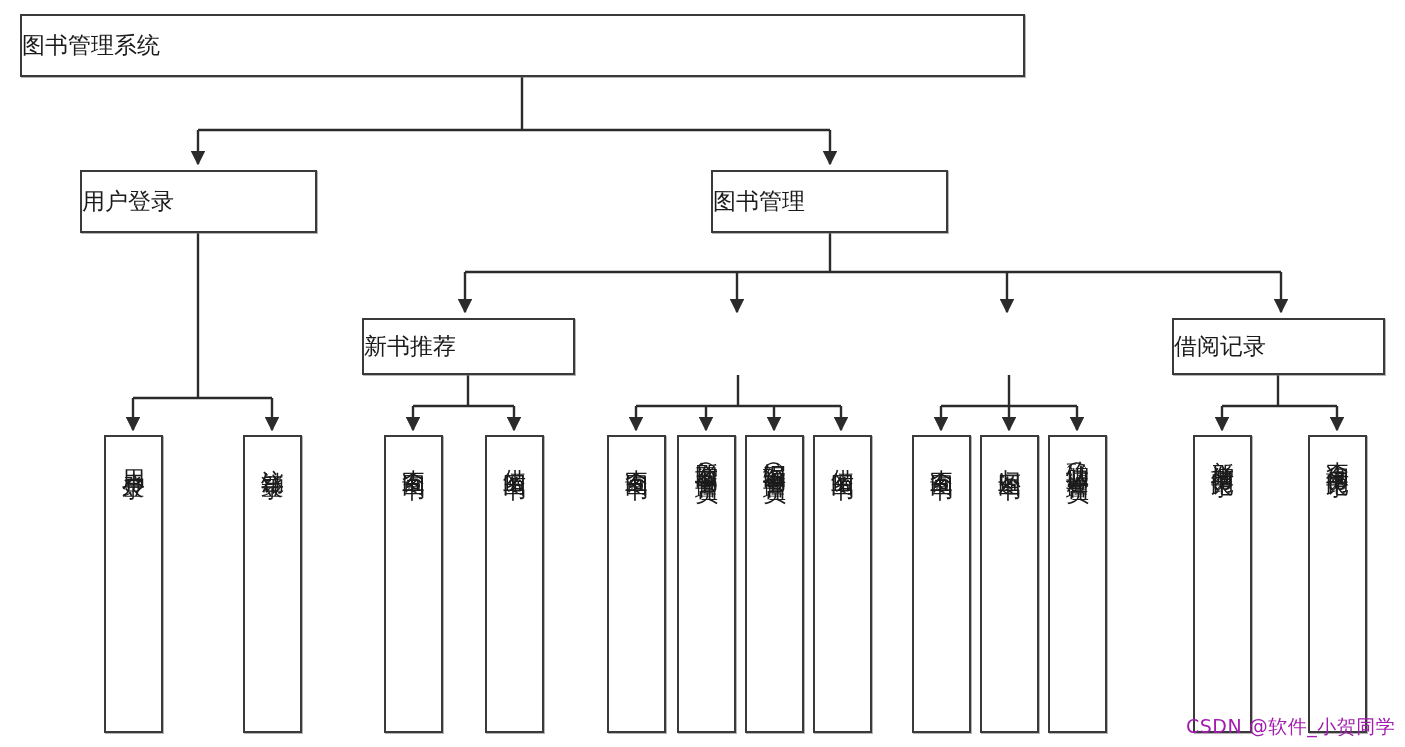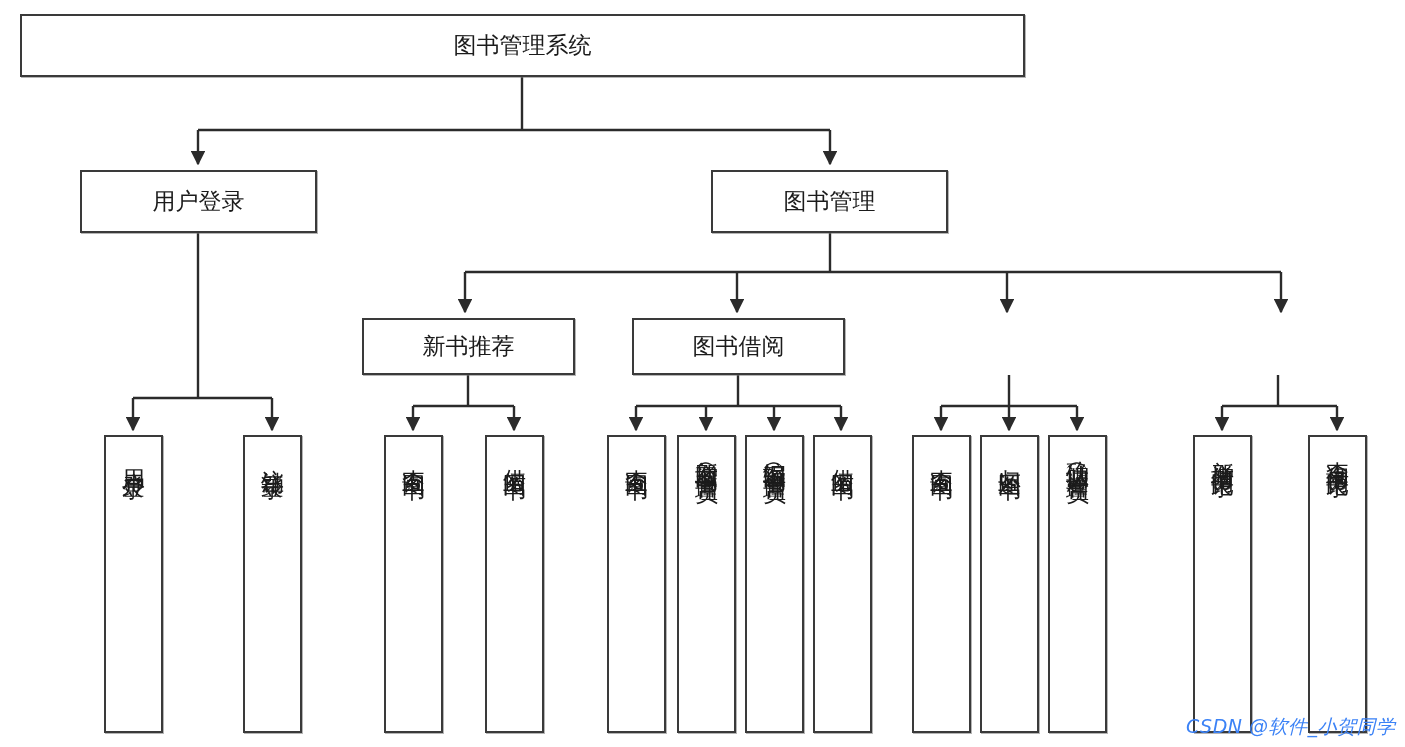--- a/index.html
+++ b/index.html
@@ -25,21 +25,21 @@
     height: 747px;
     pointer-events: none;
   }
   .node {
     position: absolute;
     box-sizing: border-box;
     background: #ffffff;
     border: 2px solid #3a3a3a;
     display: flex;
     align-items: center;
-    justify-content: center;
+    justify-content: flex-start;
     box-shadow: 1px 1px 0 rgba(120,120,120,0.55);
   }
   .node .label {
     color: #1b1b1b;
     text-align: center;
     line-height: 1.22;
     white-space: nowrap;
   }
   .node.horiz .label {
     font-size: 23px;
@@ -61,24 +61,23 @@
     white-space: nowrap;
   }
   .node.vert.tall-text {
     padding-top: 6px;
   }
   .watermark {
     position: absolute;
     left: 1186px;
     top: 714px;
     font-size: 19px;
-    color: #3b82f6;
+    color: #a21caf;
     white-space: nowrap;
     letter-spacing: 0.5px;
-    font-style: italic;
   }
 </style>
 </head>
 <body>
 
 <div id="canvas">
 
   <svg id="edges" viewBox="0 0 1405 747">
     <defs>
       <marker id="arrow" viewBox="0 0 10 10" refX="9" refY="5" markerWidth="6" markerHeight="6" orient="auto-start-reverse">
@@ -136,22 +135,22 @@
   <div class="node horiz" style="left:80px; top:170px; width:237px; height:63px;">
     <span class="label">用户登录</span>
   </div>
   <div class="node horiz" style="left:362px; top:318px; width:213px; height:57px;">
     <span class="label">新书推荐</span>
   </div>
 
   <div class="node horiz" style="left:711px; top:170px; width:237px; height:63px;">
     <span class="label">图书管理</span>
   </div>
-  <div class="node horiz" style="left:632px; top:318px; width:213px; height:57px;">
-    <span class="label">图书借阅</span>
+  <div class="node horiz" style="left:1172px; top:318px; width:213px; height:57px;">
+    <span class="label">借阅记录</span>
   </div>
 
   <div class="node vert" style="left:104px; top:435px; width:59px; height:298px;">
     <span class="label">用户登录</span>
   </div>
   <div class="node vert" style="left:243px; top:435px; width:59px; height:298px;">
     <span class="label">注销登录</span>
   </div>
 
   <div class="node vert" style="left:384px; top:435px; width:59px; height:298px;">

